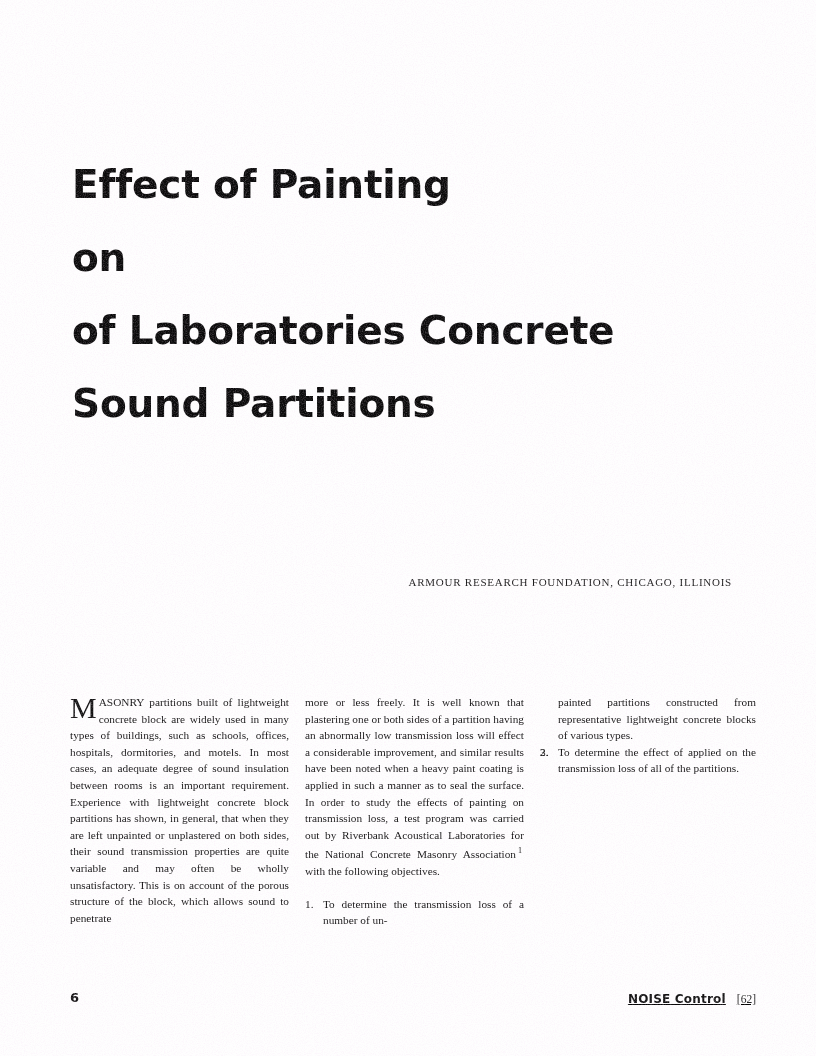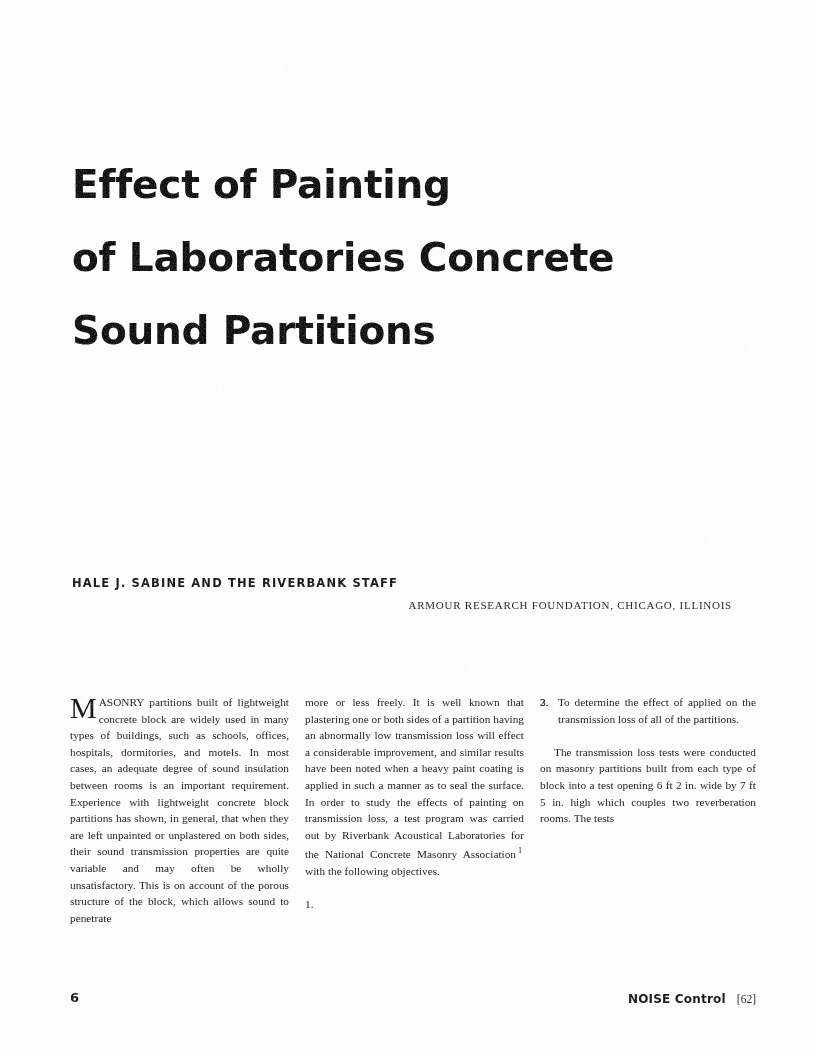--- a/index.html
+++ b/index.html
@@ -157,20 +157,21 @@
     font-size: 13px;
     color: #111;
   }
   #journal-footer {
     position: absolute;
     right: 0;
     top: 2px;
     display: flex;
     align-items: baseline;
     gap: 11px;
+    text-decoration: underline;
   }
   #journal-name {
     font-family: "DejaVu Sans", sans-serif;
     font-weight: bold;
     font-size: 12px;
     letter-spacing: 0.2px;
     color: #111;
   }
   #issue-ref {
     font-family: "Liberation Serif", serif;
@@ -192,57 +193,57 @@
                   0 0 0 0 0.72
                   0 0 0 0 0.90
                   0 0 1.1 0 -0.46"></feColorMatrix>
       </filter>
     </defs>
     <rect width="816" height="1056" filter="url(#specks)"></rect>
   </svg>
 
   <div id="title-block">
     <div class="title-line">Effect of Painting</div>
+    <div class="title-line">on</div>
     <div class="title-line">of Laboratories Concrete</div>
     <div class="title-line">Sound Partitions</div>
   </div>
 
   <div id="byline-block">
-    <div id="author-line">HALE J. SABINE AND THE RIVERBANK STAFF</div>
     <div id="affiliation-line">ARMOUR RESEARCH FOUNDATION, CHICAGO, ILLINOIS</div>
   </div>
 
   <div id="columns">
 
     <div class="col" id="col-1">
       <p class="para"><span class="dropcap">M</span><span>ASONRY</span><span> partitions built of lightweight concrete block are widely used in many types of buildings, such as schools, offices, hospitals, dormitories, and motels. In most cases, an adequate degree of sound insulation between rooms is an important requirement. Experience with lightweight concrete block partitions has shown, in general, that when they are left unpainted or unplastered on both sides, their sound transmission properties are quite variable and may often be wholly unsatisfactory. This is on account of the porous structure of the block, which allows sound to penetrate</span></p>
     </div>
 
     <div class="col" id="col-2">
       <p class="para"><span>more or less freely. It is well known that plastering one or both sides of a partition having an abnormally low transmission loss will effect a considerable improvement, and similar results have been noted when a heavy paint coating is applied in such a manner as to seal the surface. In order to study the effects of painting on transmission loss, a test program was carried out by Riverbank Acoustical Laboratories for the National Concrete Masonry Association</span><sup class="fn">1</sup><span> with the following objectives.</span></p>
 
       <ol class="objectives">
         <li style="margin-top:16.6px;">
-          <span class="num">1.</span>
+          <span class="num">1.</span><span>To determine the transmission loss of a number of un-</span>
         </li>
       </ol>
     </div>
 
     <div class="col" id="col-3">
+      <div class="li-cont">painted partitions constructed from representative lightweight concrete blocks of various types.</div>
 
       <ol class="objectives">
         <li>
           <span class="num">2.</span>
         </li>
         <li>
           <span class="num">3.</span><span>To determine the effect of applied on the transmission loss of all of the partitions.</span>
         </li>
       </ol>
 
-      <p class="para indent" style="margin-top:16.6px;">The transmission loss tests were conducted on masonry partitions built from each type of block into a test opening 6 ft 2 in. wide by 7 ft 5 in. high which couples two reverberation rooms. The tests</p>
     </div>
 
   </div>
 
   <div id="footer">
     <div id="page-number">6</div>
     <div id="journal-footer">
       <span id="journal-name">NOISE Control</span>
       <span id="issue-ref">[62]</span>
     </div>

